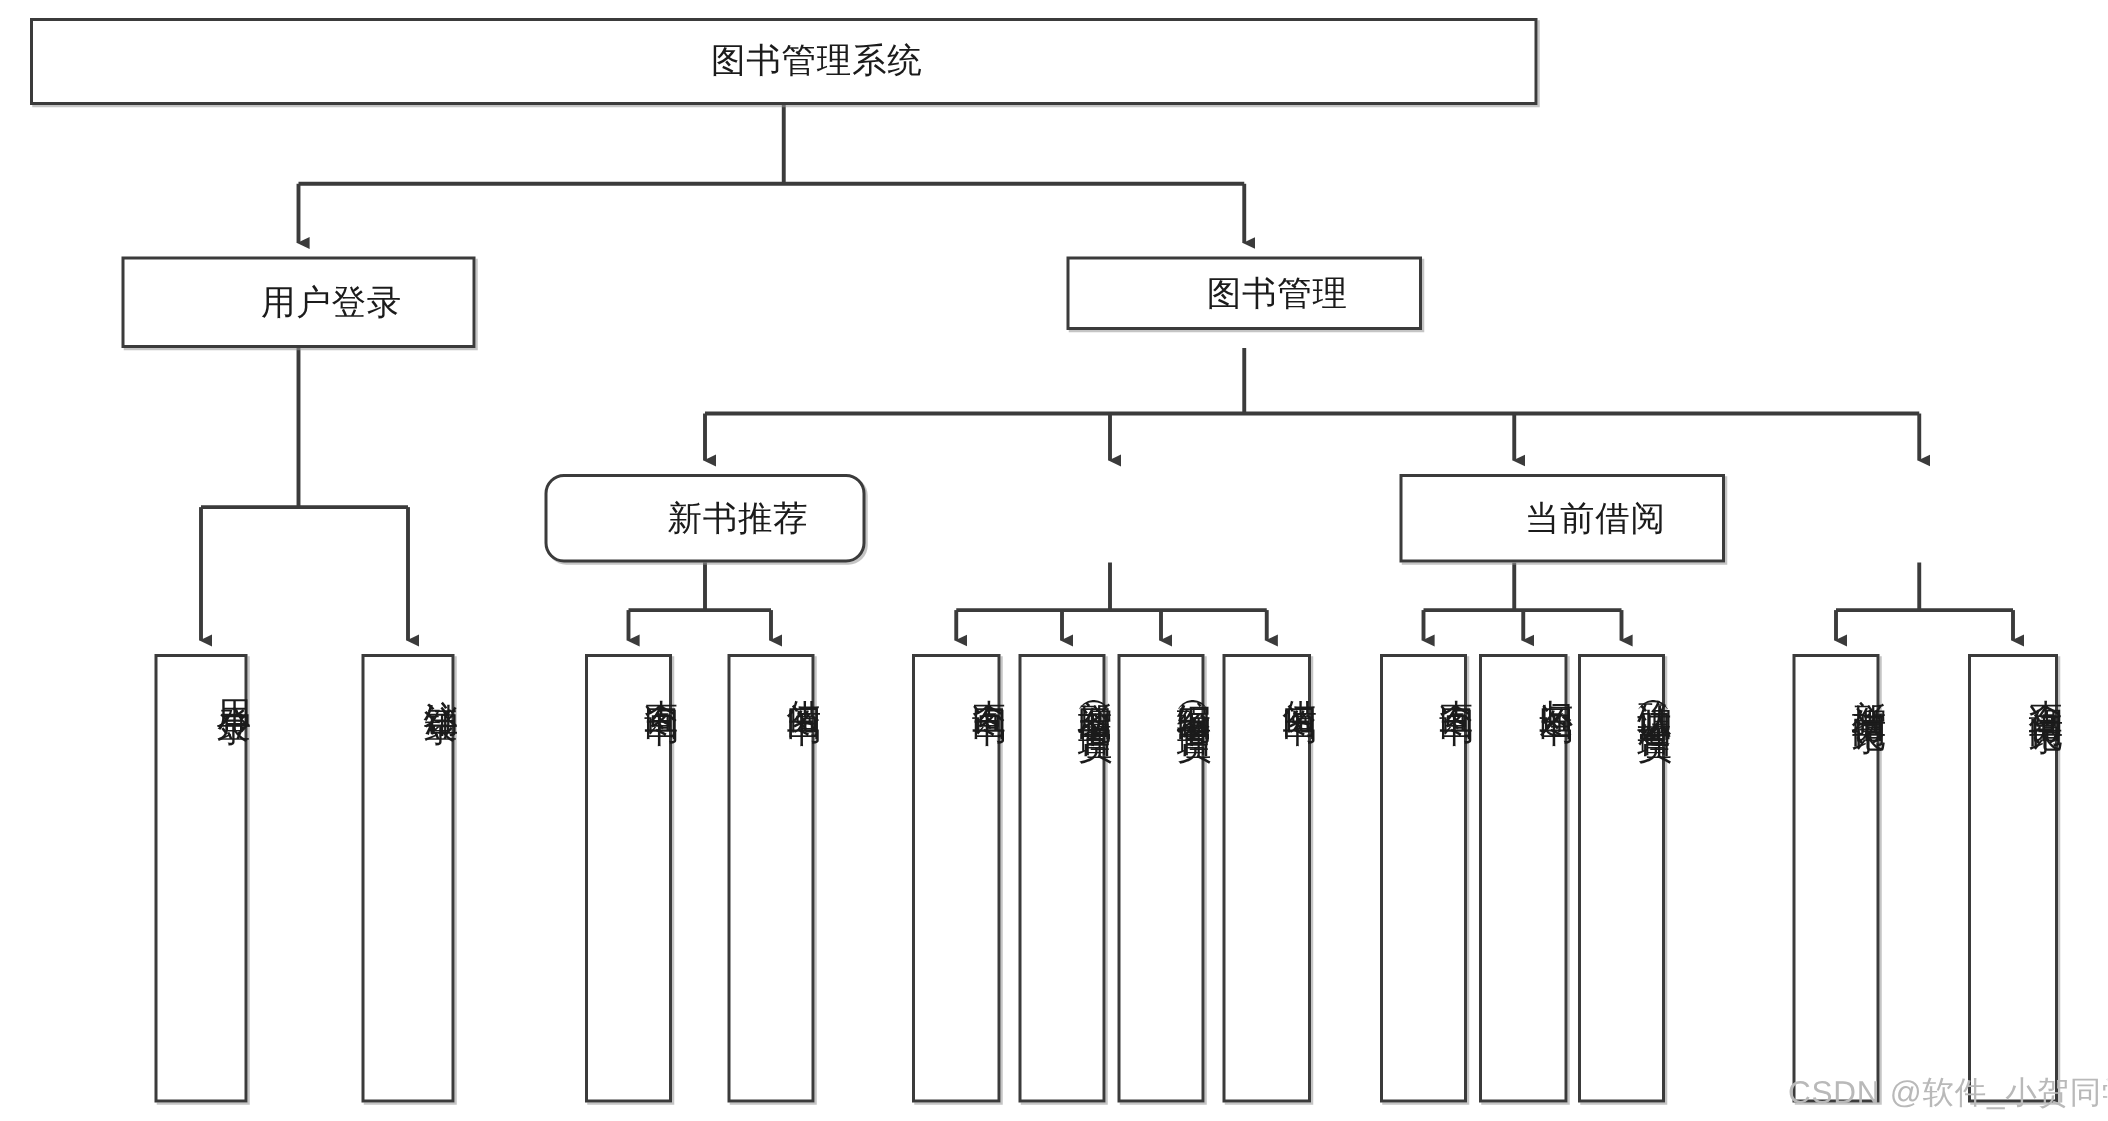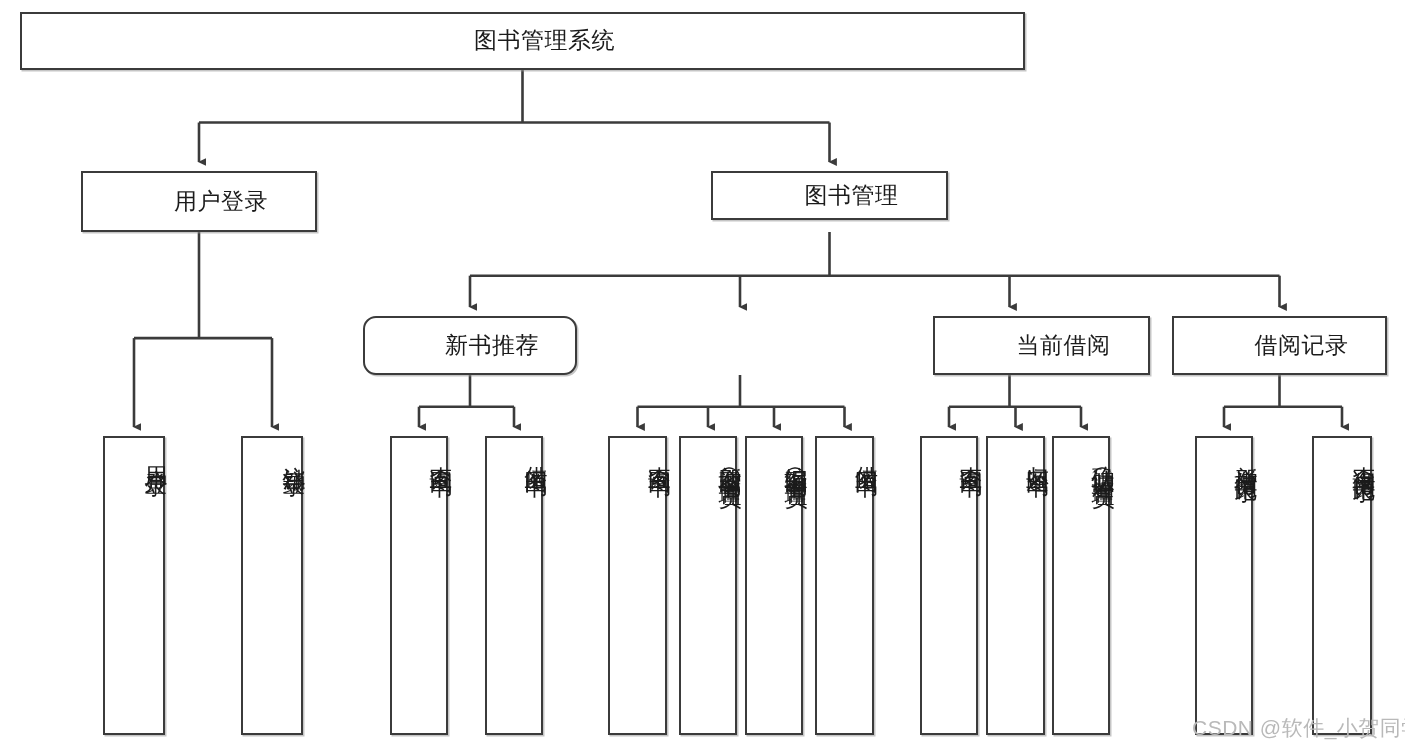--- a/index.html
+++ b/index.html
@@ -118,23 +118,20 @@
 
   <div class="node" style="left:363px;top:316px;width:214px;height:59px;border-radius:13px;">
     <span class="label">新书推荐</span>
   </div>
 
 
   <div class="node" style="left:901px;top:316px;width:217px;height:59px;margin-left:32px;">
     <span class="label">当前借阅</span>
   </div>
 
-  <div class="node" style="left:1172px;top:316px;width:215px;height:59px;">
-    <span class="label">借阅记录</span>
-  </div>
 
   <div class="node vertical" style="left:103px;top:436px;width:62px;height:299px;">
     <span class="label">用户登录</span>
   </div>
 
   <div class="node vertical" style="left:241px;top:436px;width:62px;height:299px;">
     <span class="label">注销登录</span>
   </div>
 
   <div class="node vertical" style="left:390px;top:436px;width:58px;height:299px;">

